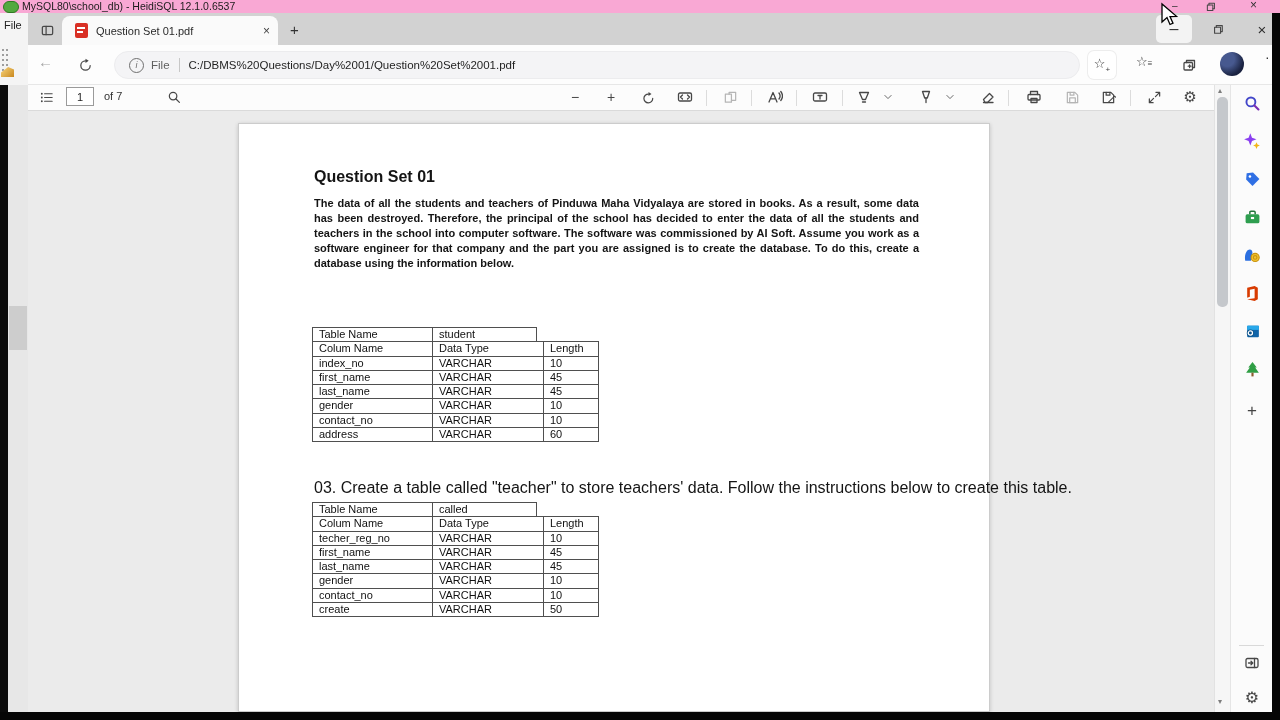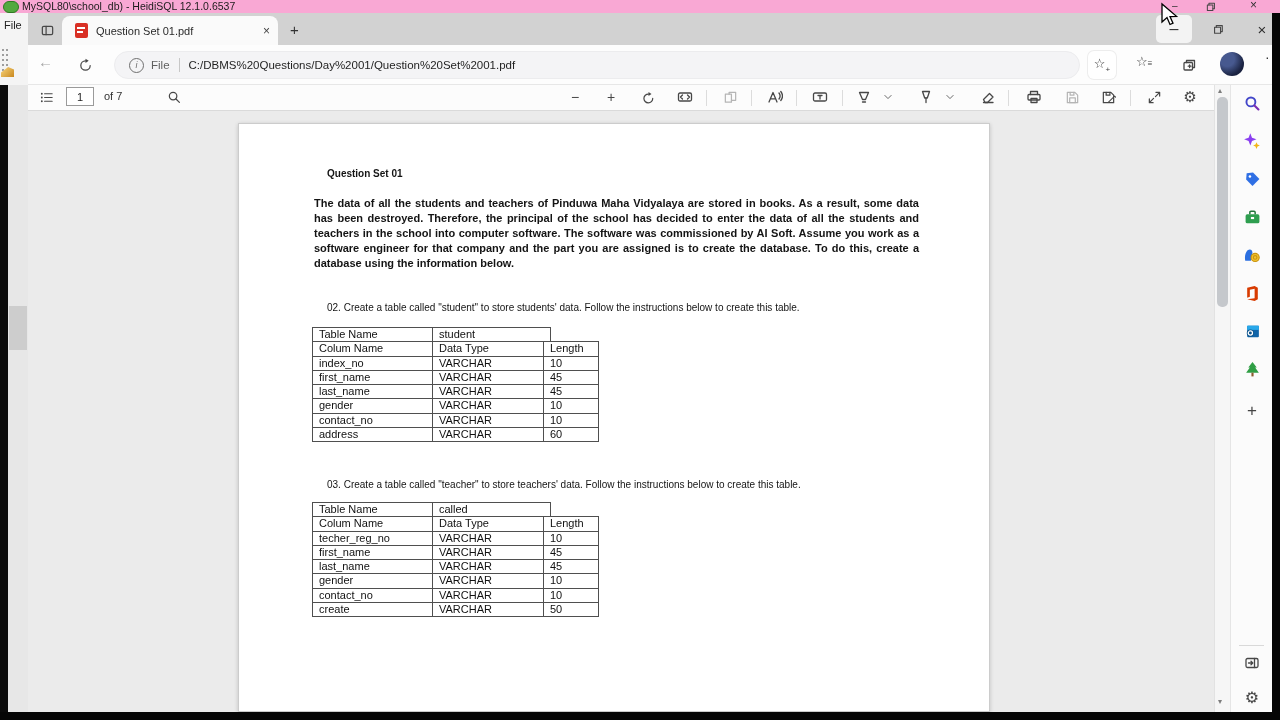--- a/index.html
+++ b/index.html
@@ -58,29 +58,29 @@
   #pdfbar .ibtn{position:absolute;top:0px;width:24px;height:24px;}
   #page-box{left:38px;top:2px;width:28px;height:19px;border:1px solid #9a9a9a;background:#fff;font-size:11px;
             text-align:center;color:#222;padding:0;box-sizing:border-box;font-family:"Liberation Sans",sans-serif;}
   #page-count{left:76px;top:5px;font-size:11px;color:#333;white-space:nowrap;}
   .glyph{font-size:14px;color:#474747;}
 
   
   #viewer{left:28px;top:111px;width:1186px;height:601px;background:#ebebeb;}
   #pdf-page{position:absolute;left:210px;top:12px;width:752px;height:589px;background:#fff;
             border:1px solid #cccccc;box-shadow:0 1px 4px rgba(0,0,0,.18);box-sizing:border-box;}
-  .doc-line{position:absolute;left:88px;font-size:10px;color:#141414;white-space:nowrap;}
+  .doc-line{position:absolute;left:75px;font-size:16px;color:#141414;white-space:nowrap;}
   #doc-title{font-weight:bold;}
   #doc-intro{position:absolute;left:75px;top:72px;width:605px;font-size:11px;font-weight:bold;color:#141414;
              line-height:14.9px;text-align:justify;white-space:normal;}
   .doc-table{position:absolute;left:74px;}
   .doc-table .tr{display:flex;}
   .doc-table .td{box-sizing:border-box;height:15.3px;line-height:13.5px;padding:0 0 0 6px;border:1px solid #4f4f4f;
                  margin-left:-1px;margin-top:-1px;font-size:11px;color:#111;white-space:nowrap;overflow:hidden;background:#fff;}
-  .td.c1{width:121px}.td.c2{width:112px}.td.c3{width:56px}.td.cv{width:119px}
+  .td.c1{width:121px}.td.c2{width:112px}.td.c3{width:56px}.td.cv{width:105px}
 
   
   #scrollbar{left:1214px;top:85px;width:16px;height:627px;background:#f6f6f6;border-left:1px solid #e2e2e2;box-sizing:border-box;}
   #sb-up{left:3px;top:1px;font-size:8px;color:#7d7d7d;}
   #sb-dn{left:3px;top:612px;font-size:8px;color:#7d7d7d;}
   #sb-thumb{left:2px;top:12px;width:11px;height:210px;background:#c5c8cc;border-radius:5px;}
 
   
   #sidebar{left:1230px;top:85px;width:42px;height:627px;background:#fbfbfb;border-left:1px solid #e5e5e5;box-sizing:border-box;}
   .sb-ic{position:absolute;left:11px;width:20px;height:20px;display:flex;align-items:center;justify-content:center;}
@@ -292,21 +292,20 @@
     </div>
     <div class="ibtn" style="left:1150px">
         <span class="glyph" style="font-size:15px">⚙</span>
       </div>
   </div>
 
   <div id="viewer" class="abs">
     <div id="pdf-page">
       <div id="doc-title" class="doc-line" style="top:44px">Question Set 01</div>
       <div id="doc-intro">The data of all the students and teachers of Pinduwa Maha Vidyalaya are stored in books. As a result, some data has been destroyed. Therefore, the principal of the school has decided to enter the data of all the students and teachers in the school into computer software. The software was commissioned by AI Soft. Assume you work as a software engineer for that company and the part you are assigned is to create the database. To do this, create a database using the information below.</div>
-      <div class="doc-line" style="top:178px">02. Create a table called "student" to store students' data. Follow the instructions below to create this table.</div>
       <div class="doc-table" style="top:204px">
           <div class="tr">
             <div class="td c1">Table Name</div>
             <div class="td cv">student</div>
           </div>
           <div class="tr">
             <div class="td c1">Colum Name</div>
             <div class="td c2">Data Type</div>
             <div class="td c3">Length</div>
           </div>

